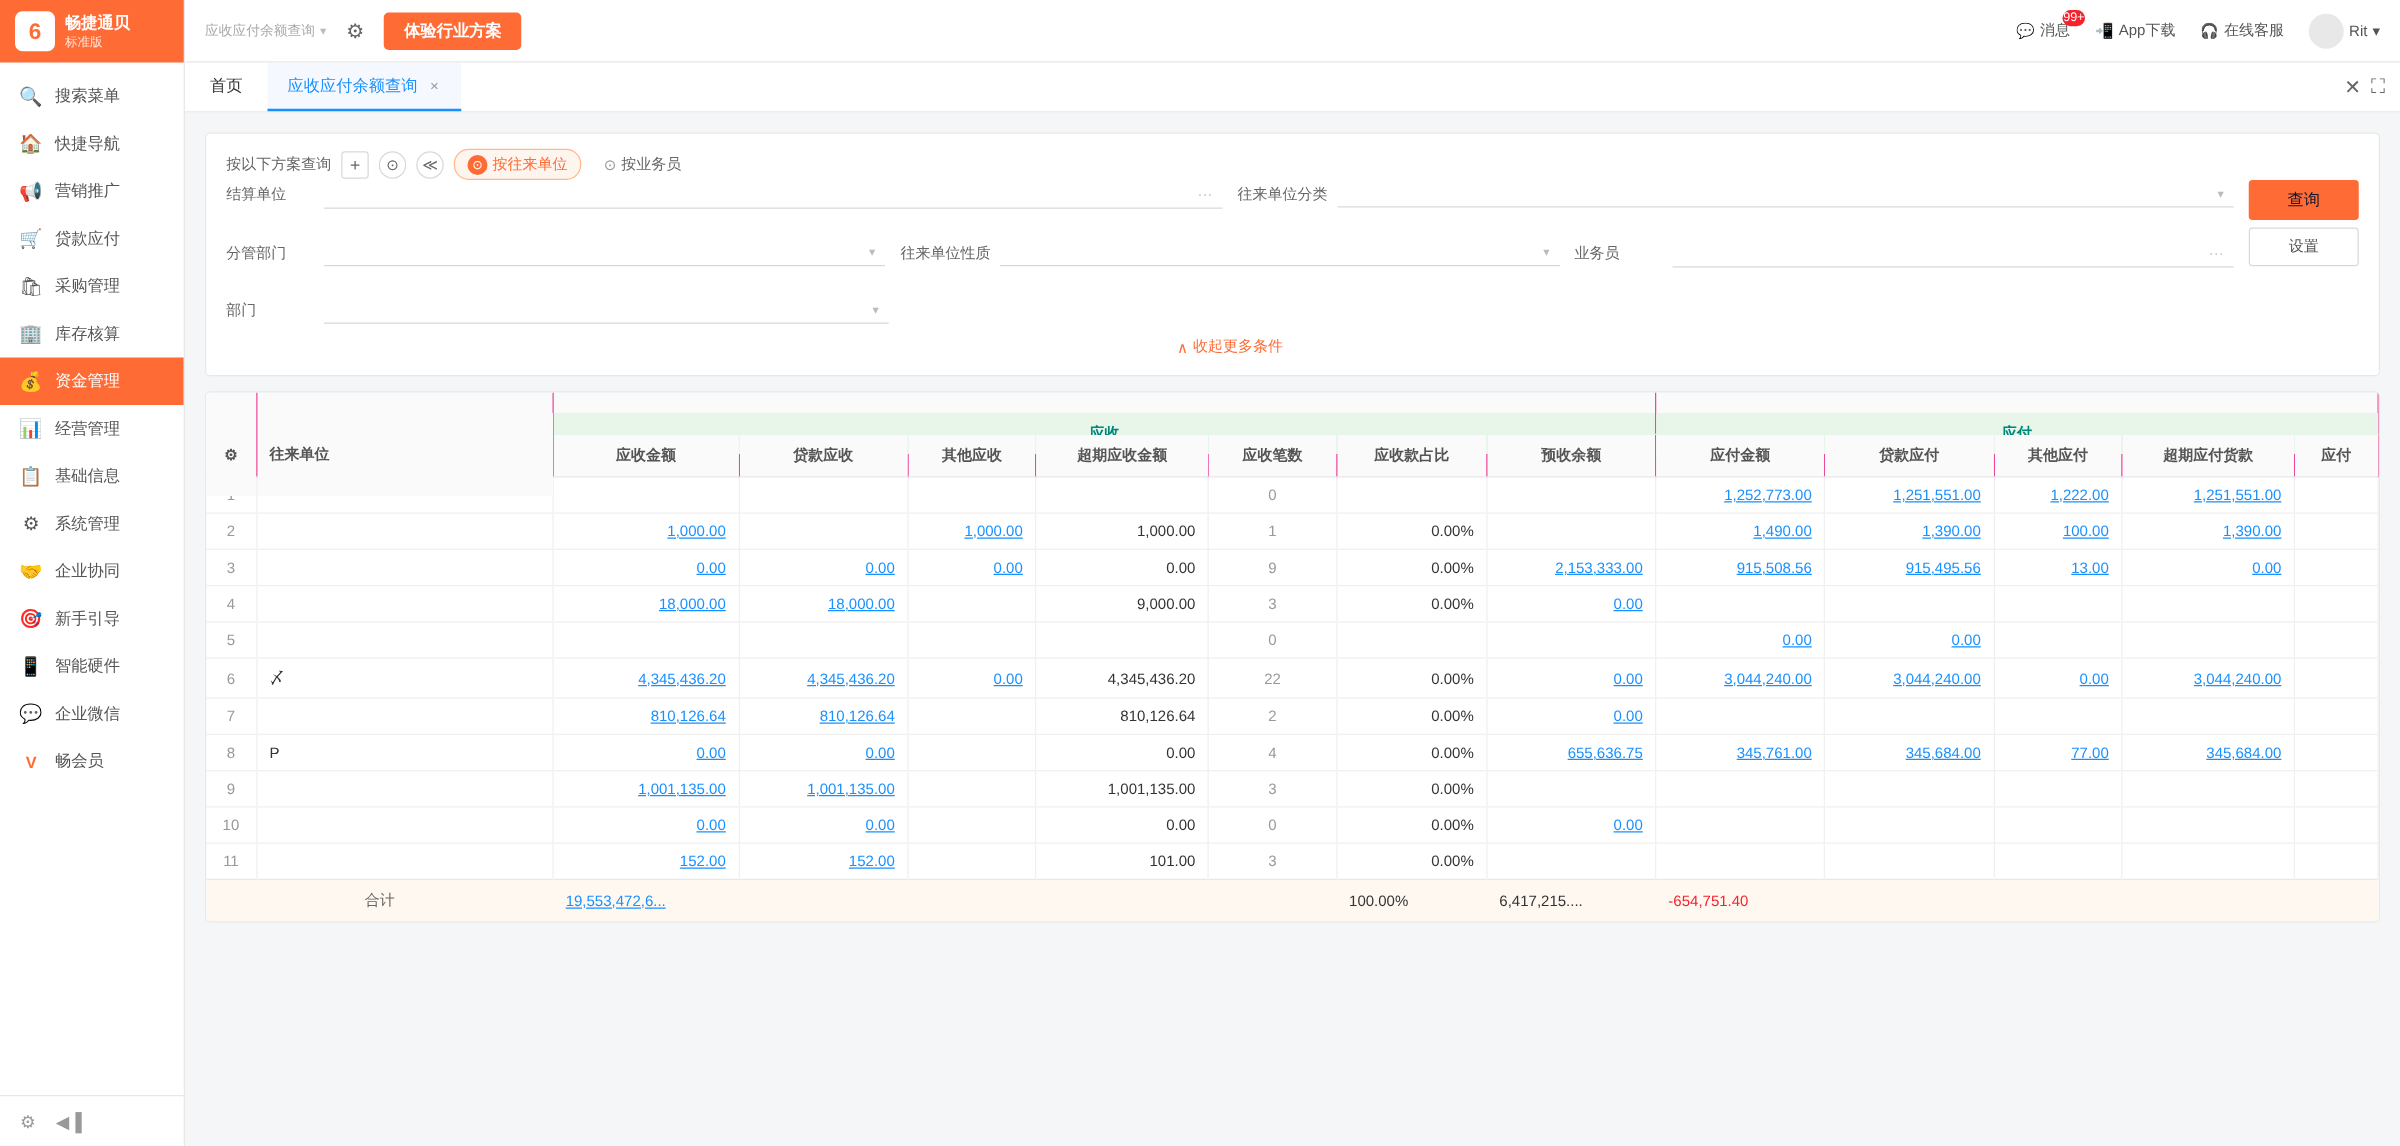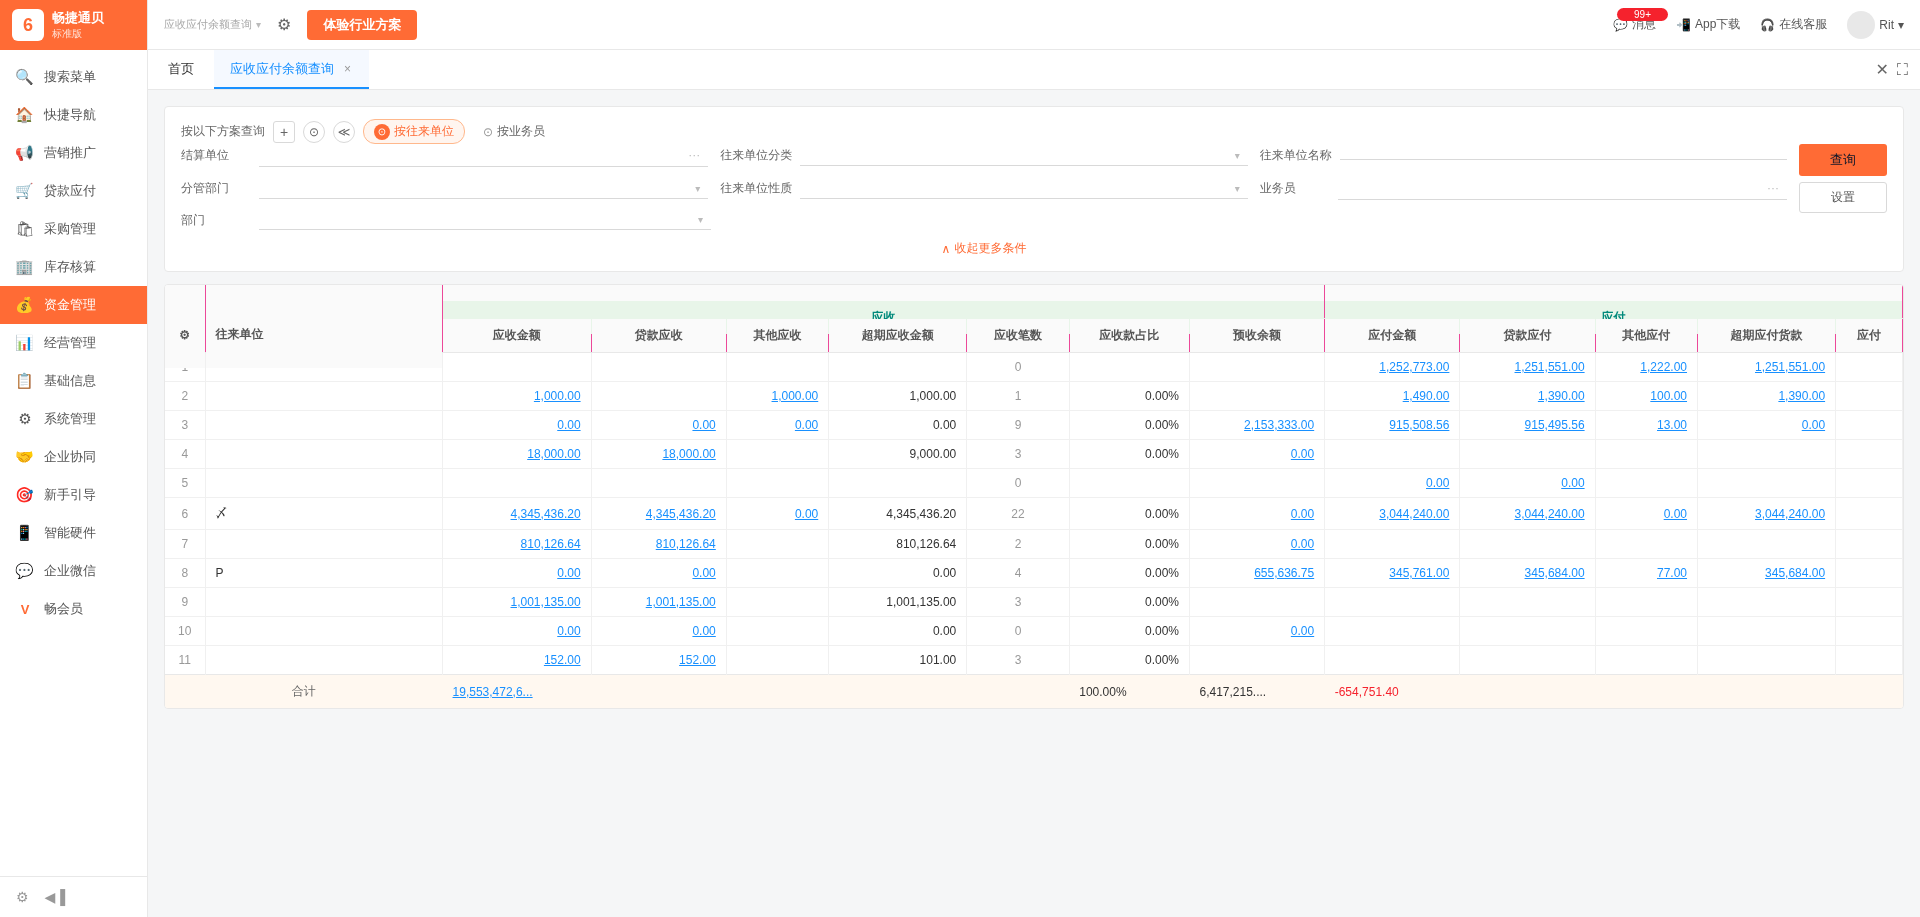--- a/index.html
+++ b/index.html
@@ -35,21 +35,21 @@
     }
     .topbar-breadcrumb { color: #999; font-size: 12px; display: flex; align-items: center; gap: 4px; }
     .topbar-chevron { color: #bbb; font-size: 10px; }
     .topbar-gear { color: #666; font-size: 16px; cursor: pointer; padding: 4px; }
     .topbar-promo-btn {
       background: #ff6b35; color: #fff; border: none; border-radius: 4px;
       padding: 6px 16px; font-size: 13px; cursor: pointer; font-weight: bold;
     }
     .topbar-right { margin-left: auto; display: flex; align-items: center; gap: 20px; }
     .topbar-badge-wrap { position: relative; display: flex; align-items: center; gap: 4px; cursor: pointer; color: #555; }
-    .topbar-badge { position: absolute; top: -8px; right: -12px; background: #f5222d; color: #fff; border-radius: 10px; font-size: 10px; padding: 1px 17px; min-width: 18px; text-align: center; }
+    .topbar-badge { position: absolute; top: -8px; right: -12px; background: #f5222d; color: #fff; border-radius: 10px; font-size: 10px; padding: 1px 0; min-width: 18px; text-align: center; }
     .topbar-user { color: #555; font-size: 12px; display: flex; align-items: center; gap: 4px; cursor: pointer; }
     .topbar-avatar { width: 28px; height: 28px; background: #e8e8e8; border-radius: 50%; display: flex; align-items: center; justify-content: center; font-size: 12px; color: #999; }
 
     
     .main {
       margin-left: 148px; margin-top: 50px; height: calc(100vh - 50px);
       display: flex; flex-direction: column;
     }
 
     
@@ -99,21 +99,21 @@
     .search-scheme-btn { width: 22px; height: 22px; border: 1px solid #d9d9d9; border-radius: 50%; display: flex; align-items: center; justify-content: center; cursor: pointer; color: #666; font-size: 12px; }
     .scheme-tag {
       display: flex; align-items: center; gap: 4px; padding: 3px 10px;
       background: #fff5ef; border: 1px solid #ffb88c; border-radius: 12px; cursor: pointer; color: #ff6b35; font-size: 12px;
     }
     .scheme-tag-icon { width: 16px; height: 16px; background: #ff6b35; border-radius: 50%; display: flex; align-items: center; justify-content: center; color: #fff; font-size: 10px; }
     .scheme-tag2 {
       display: flex; align-items: center; gap: 4px; padding: 3px 10px;
       border-radius: 12px; cursor: pointer; color: #666; font-size: 12px;
     }
-    .search-rows { display: flex; flex-direction: column; gap: 10px; }
+    .search-rows { display: flex; flex-direction: column; gap: 24px; }
     .search-row { display: flex; align-items: center; gap: 12px; }
     .search-field { display: flex; align-items: center; flex: 1; gap: 8px; }
     .field-label { color: #666; font-size: 12px; white-space: nowrap; min-width: 70px; }
     .field-input {
       flex: 1; border: none; border-bottom: 1px solid #d9d9d9; padding: 4px 8px;
       font-size: 12px; outline: none; background: transparent; color: #333;
       display: flex; align-items: center; justify-content: space-between;
     }
     .field-more { color: #bbb; font-size: 12px; cursor: pointer; }
     .field-dropdown { color: #bbb; font-size: 10px; }
@@ -308,26 +308,20 @@
                   <div class="field-input">
                     <span></span>
                       <span class="field-more">···</span>
                   </div>
                 </div>
                 <div class="search-field">
                   <span class="field-label">往来单位分类</span>
                   <div class="field-input">
                     <span></span>
                       <span class="field-dropdown">▾</span>
-                  </div>
-                </div>
-                <div class="search-field">
-                  <span class="field-label">往来单位名称</span>
-                  <div class="field-input">
-                    <span></span>
                   </div>
                 </div>
               </div>
 
               <div class="search-row">
                 <div class="search-field">
                   <span class="field-label">分管部门</span>
                   <div class="field-input">
                     <span></span>
                       <span class="field-dropdown">▾</span>

